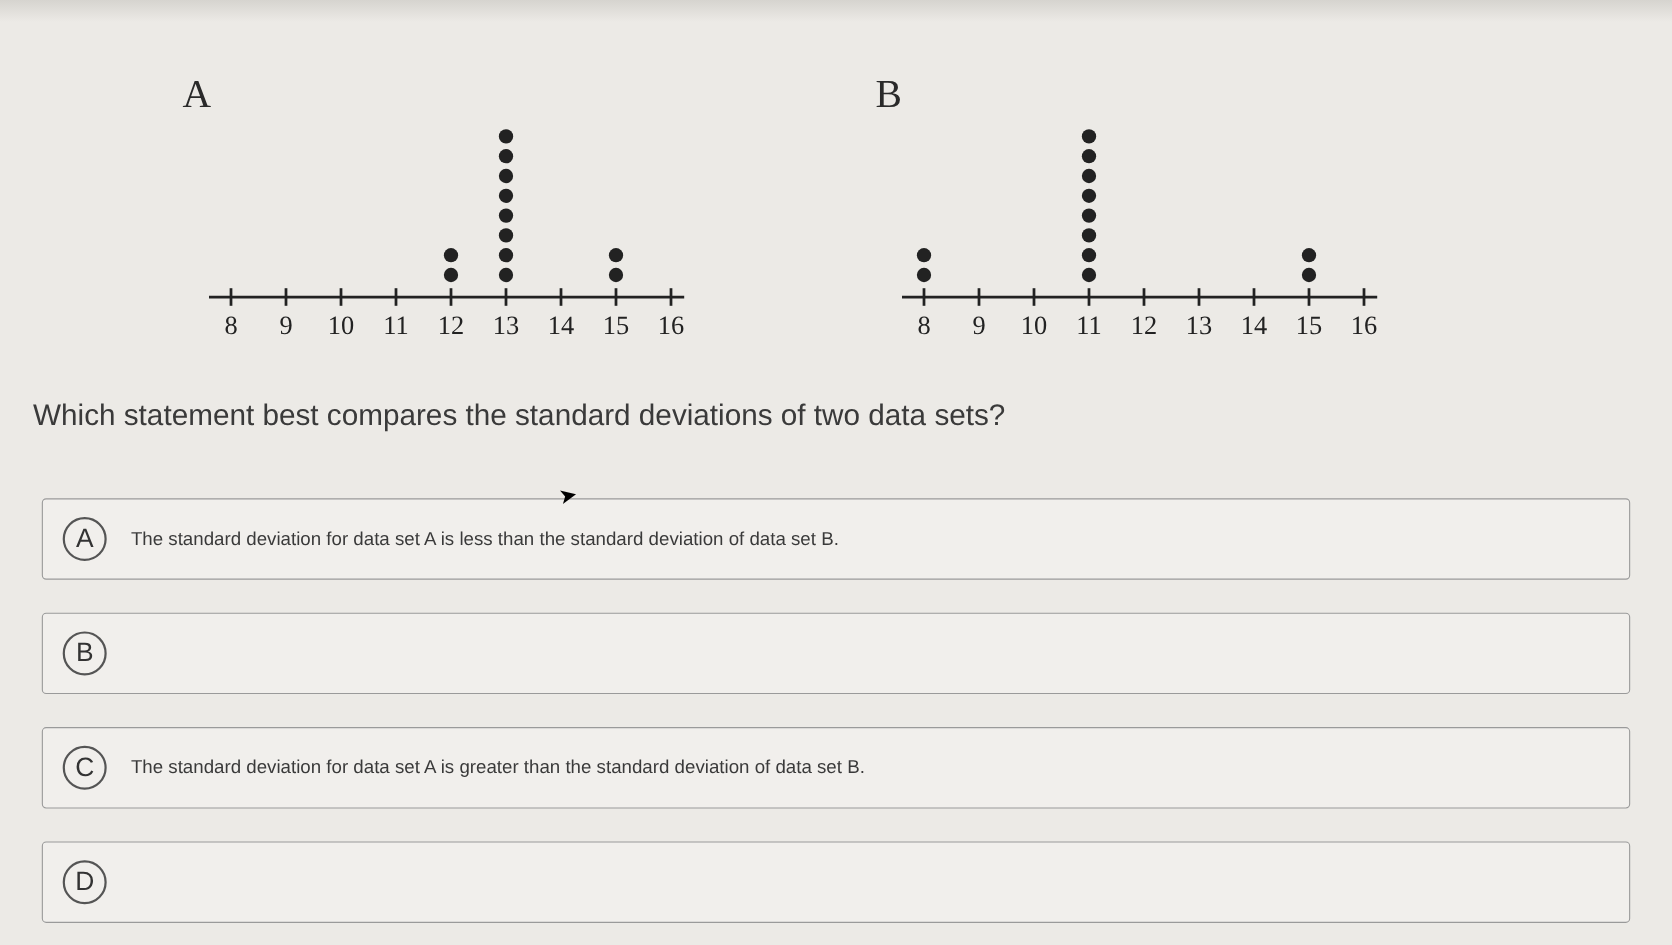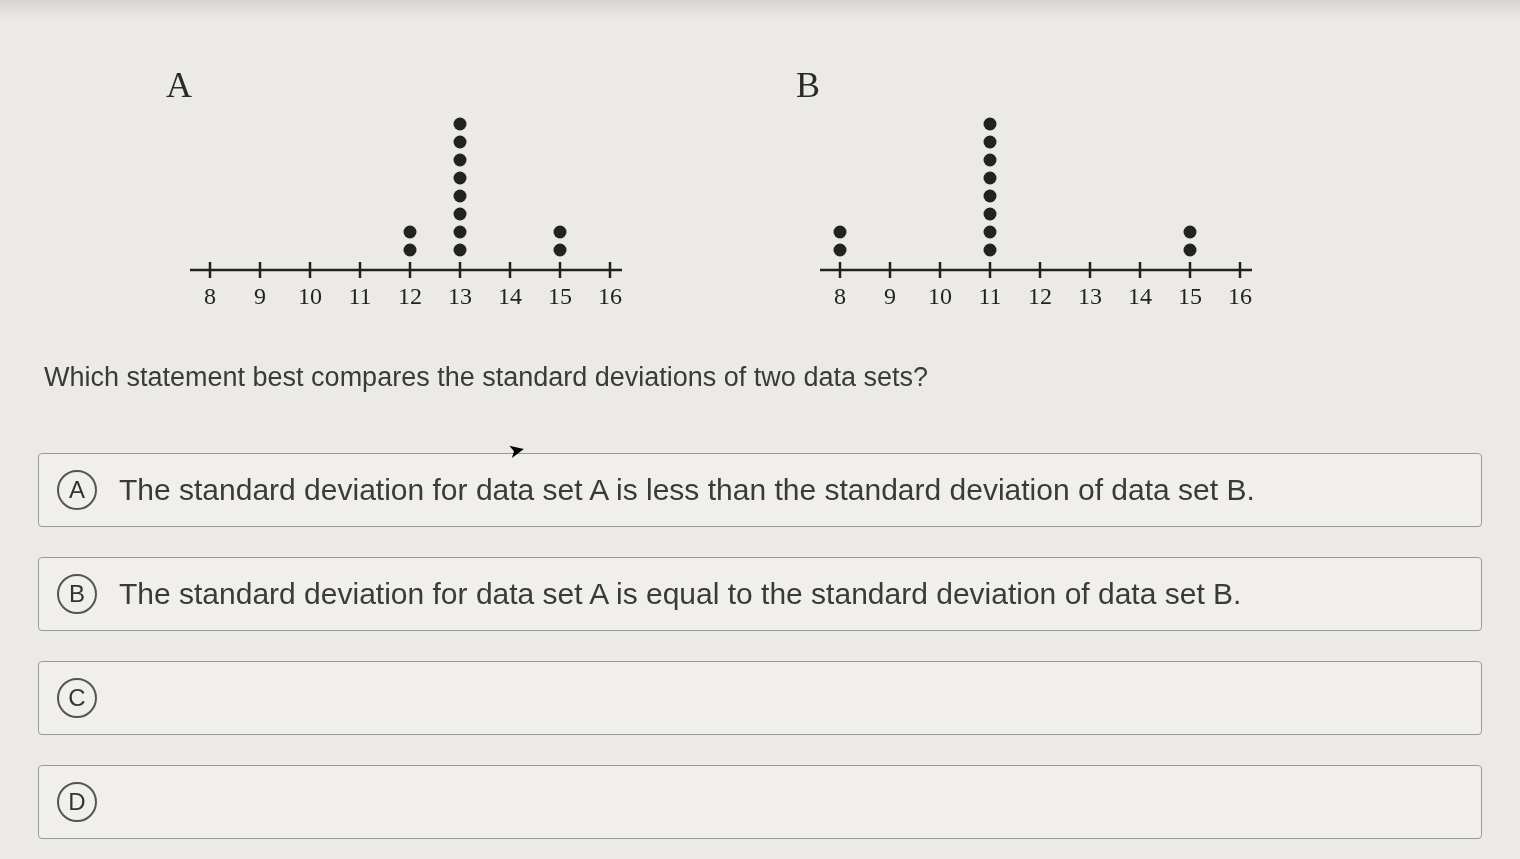--- a/index.html
+++ b/index.html
@@ -27,21 +27,21 @@
     font-family: 'Times New Roman', serif;
     font-size: 36px;
     position: absolute;
     top: -6px;
     left: 6px;
   }
   svg.dotplot { display:block; }
   .question {
     font-size: 27px;
     color: #3a3a3a;
-    padding-left: 44px;
+    padding-left: 30px;
     margin-top: 12px;
     margin-bottom: 60px;
   }
   .answers {
     padding: 0 38px;
     display: flex;
     flex-direction: column;
     gap: 30px;
   }
   .answer {
@@ -60,21 +60,21 @@
     border: 2px solid #555;
     border-radius: 50%;
     display: flex;
     align-items: center;
     justify-content: center;
     font-size: 24px;
     color: #333;
     flex: none;
   }
   .answer-text {
-    font-size: 30px;
+    font-size: 17px;
     color: #3a3a3a;
   }
   .cursor {
     position: absolute;
     left: 508px;
     top: 438px;
     font-size: 20px;
     color: #000;
     transform: rotate(-12deg);
   }
@@ -163,21 +163,21 @@
 
 <div class="cursor">➤</div>
 
 <div class="answers">
   <div class="answer">
     <div class="answer-letter">A</div>
     <div class="answer-text">The standard deviation for data set A is less than the standard deviation of data set B.</div>
   </div>
   <div class="answer">
     <div class="answer-letter">B</div>
-    <div class="answer-text">The standard deviation for data set A is equal to the standard deviation of data set B.</div>
   </div>
   <div class="answer">
     <div class="answer-letter">C</div>
+    <div class="answer-text">The standard deviation for data set A is greater than the standard deviation of data set B.</div>
   </div>
   <div class="answer">
     <div class="answer-letter">D</div>
   </div>
 </div>
 
 </body></html>

